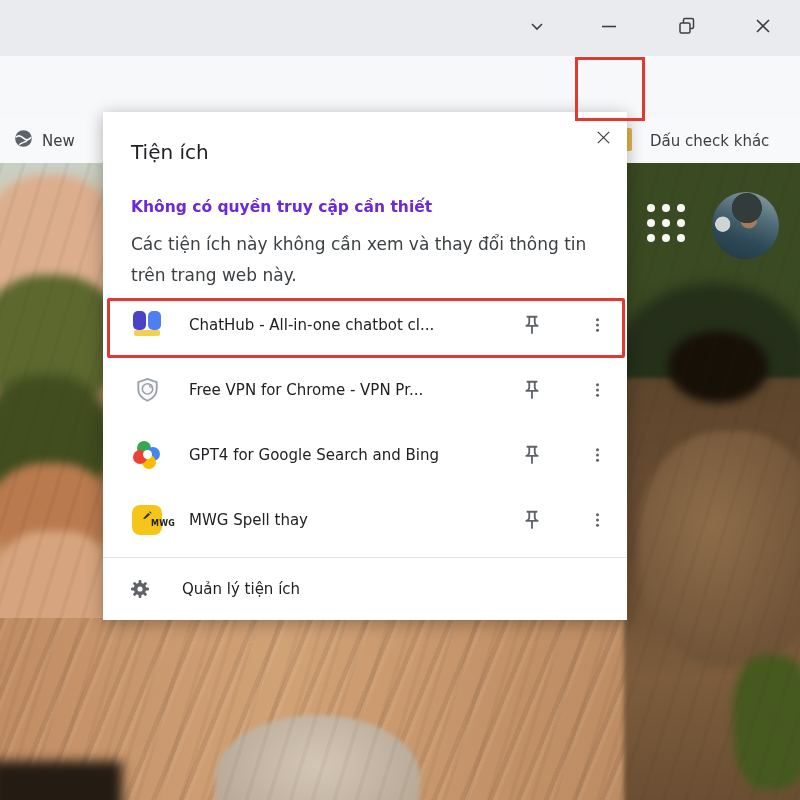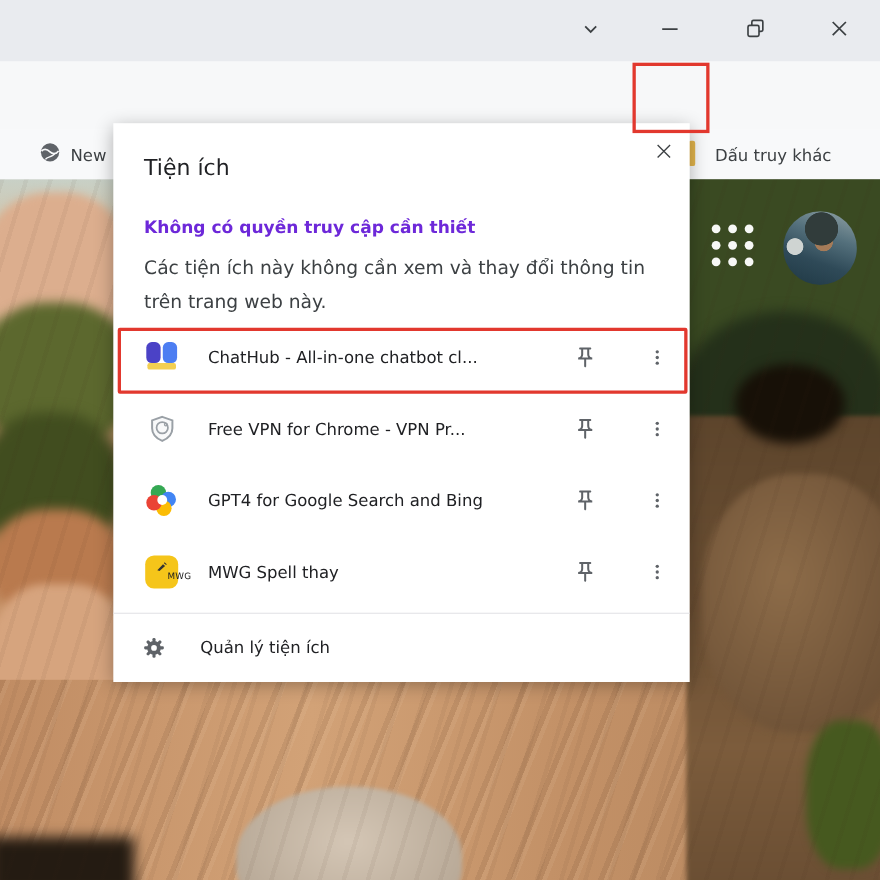--- a/index.html
+++ b/index.html
@@ -22,21 +22,21 @@
       linear-gradient(200deg,#93a4a8 0%,#54707c 35%,#2f4a58 65%,#1f3844 100%);
   }
   .tb-avatar{position:absolute;left:691px;top:69px;width:38px;height:38px;}
 
   
   .hl-toolbar{position:absolute;left:575px;top:57px;width:64px;height:58px;border:3px solid #e2382e;z-index:60;pointer-events:none;}
 
   
   .bookmarks{position:absolute;left:0;top:118px;width:800px;height:45px;background:#f8f9fa;}
   .bm-item{position:absolute;display:flex;align-items:center;gap:8px;height:45px;top:0;color:#3c4043;font-size:15px;}
-  .bm-left{left:35px;}
+  .bm-left{left:13px;}
   .bm-right{left:650px;}
   .folder-sliver{position:absolute;left:626px;top:128px;width:6px;height:23px;background:#e3b54b;border-radius:2px;z-index:5;}
 
   
   .wp{position:absolute;left:0;top:163px;width:800px;height:637px;overflow:hidden;
       background:linear-gradient(180deg,#c8d0c6 0%,#d5c4a6 9%,#cd9f74 28%,#c79469 55%,#bd8c62 100%);}
   .wp i{position:absolute;display:block;}
   .trees   {left:585px;top:-10px;width:225px;height:260px;background:radial-gradient(ellipse at 60% 35%,#3a4a22 0 55%,#2c3818 100%);filter:blur(3px);border-radius:0 0 0 36px;}
   .trees2  {left:618px;top:120px;width:190px;height:150px;background:#24301a;border-radius:50%;filter:blur(6px);}
   .rightrock{left:624px;top:215px;width:180px;height:430px;background:linear-gradient(180deg,#5d452c,#6b4f33 40%,#7c5c3c 70%,#6a4e33);filter:blur(2px);}
@@ -88,21 +88,21 @@
 
   .ic-gpt{position:relative;width:30px;height:30px;}
   .ic-gpt i{position:absolute;display:block;width:14px;height:14px;border-radius:50%;}
   .ic-gpt .g{left:5px;top:1px;background:#34a853;}
   .ic-gpt .b{left:14px;top:7px;background:#4285f4;}
   .ic-gpt .y{left:10px;top:15px;background:#fbbc05;}
   .ic-gpt .r{left:1px;top:10px;background:#ea4335;}
   .ic-gpt .w{left:11px;top:10px;width:9px;height:9px;background:#fff;}
 
   .ic-mwg{width:30px;height:30px;border-radius:8px;background:#f5c51a;display:flex;flex-direction:column;align-items:center;justify-content:center;gap:1px;}
-  .ic-mwg b{font-size:8px;font-weight:normal;color:#222;line-height:8px;letter-spacing:.2px;padding-left:32px;}
+  .ic-mwg b{font-size:8px;font-weight:bold;color:#222;line-height:8px;letter-spacing:.2px;padding-left:32px;}
 </style>
 </head>
 <body>
 
 <div class="screen">
 
   <div class="titlebar">
     <span class="winbtn" style="left:522px">
       <svg width="24" height="24" viewBox="0 0 24 24">
           <polyline points="7,10 12,15 17,10" fill="none" stroke="#3c4043" stroke-width="1.6"></polyline>
@@ -168,21 +168,21 @@
       <span>
         <svg width="21" height="21" viewBox="0 0 24 24">
           <circle cx="12" cy="12" r="9.5" fill="#5f6368"></circle>
           <path d="M3.2 10.6c3.2-3 6.8-1 8.8 1s6 3 8.8-1" stroke="#f8f9fa" stroke-width="1.8" fill="none"></path>
           <path d="M7.2 19.2c2-3 7.8-2 9.8-6.2" stroke="#f8f9fa" stroke-width="1.5" fill="none"></path>
         </svg>
       </span>
       <span>New</span>
     </span>
     <span class="bm-item bm-right">
-      <span>Dấu truy khác</span>
+      <span>Dấu check khác</span>
     </span>
   </div>
   <span class="folder-sliver"></span>
 
   <div class="wp">
     <i class="trees"></i>
     <i class="trees2"></i>
     <i class="lpink"></i>
     <i class="lgreen1"></i>
     <i class="lgreen2"></i>

